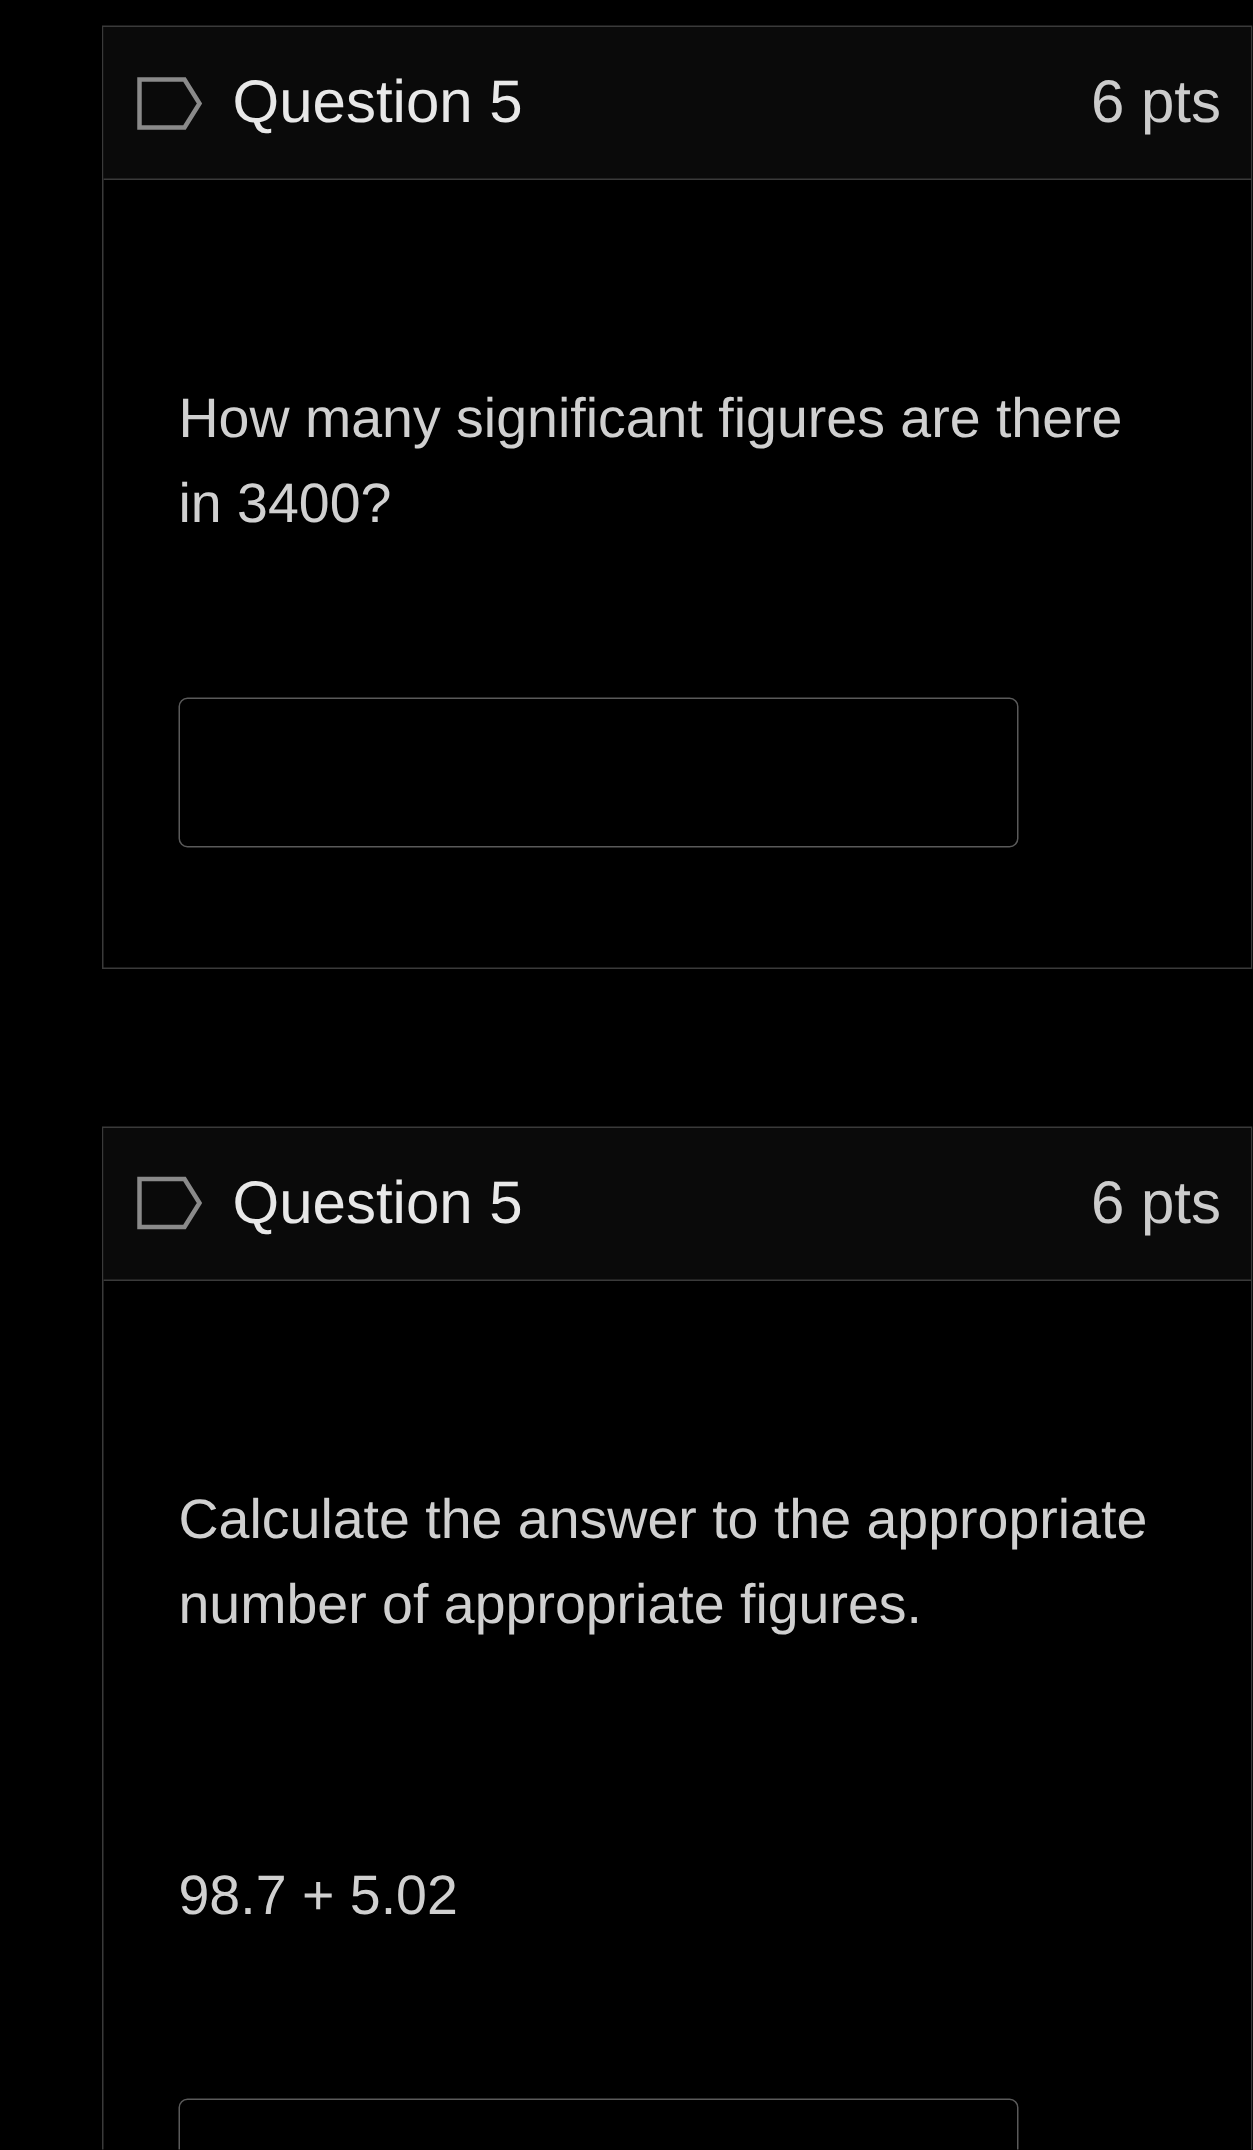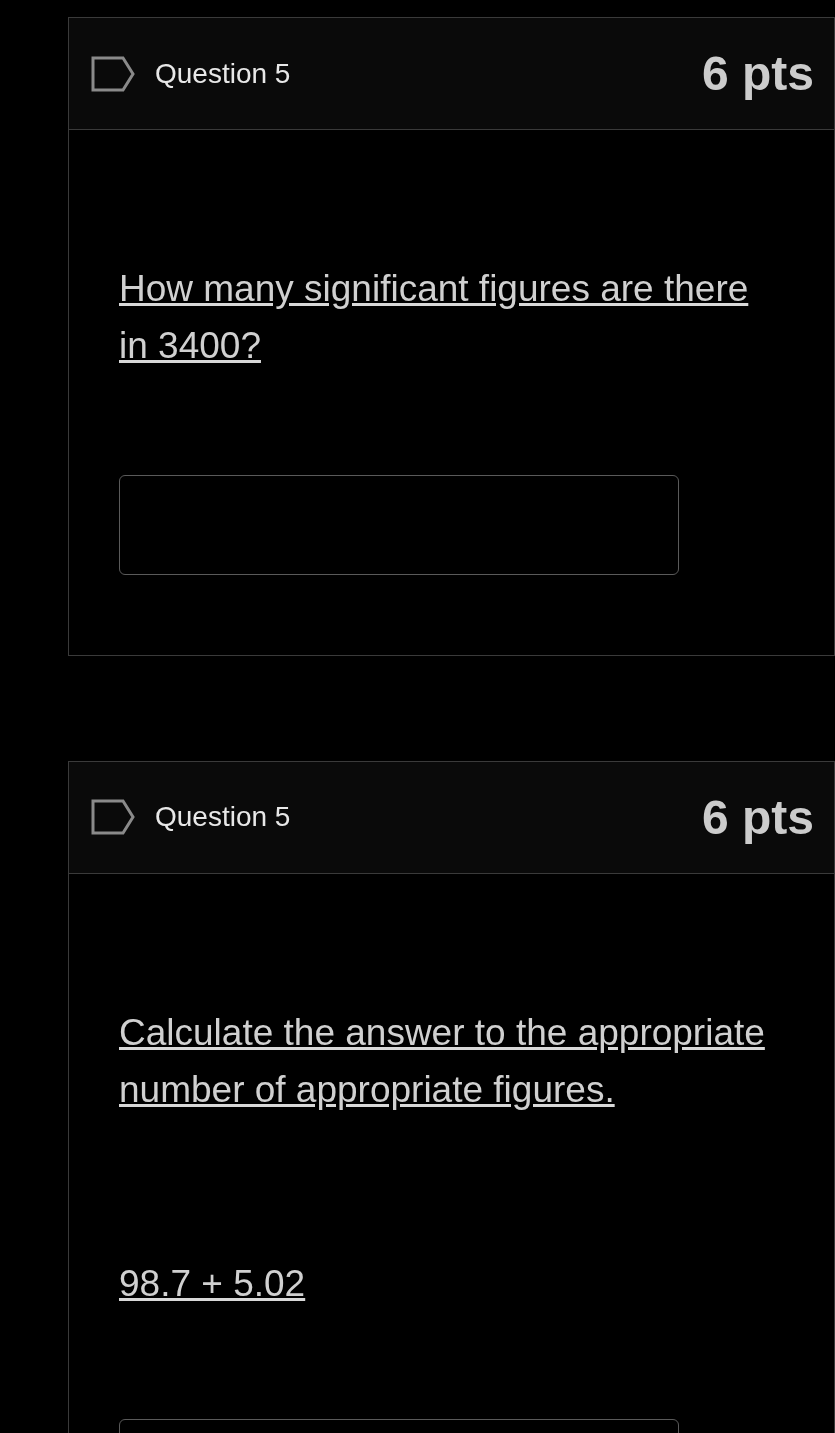--- a/index.html
+++ b/index.html
@@ -38,33 +38,32 @@
       gap: 18px;
     }
     .bookmark-icon {
       width: 48px;
       height: 40px;
       stroke: #8a8a8a;
       stroke-width: 3;
       fill: none;
     }
     .question-title {
-      font-size: 28px;
+      font-size: 40px;
       font-weight: 400;
       color: #e8e8e8;
     }
     .question-points {
-      font-size: 48px;
-      font-weight: 700;
+      font-size: 40px;
+      font-weight: 400;
       color: #cccccc;
       white-space: nowrap;
     }
     .question-body {
       padding: 130px 50px 80px 50px;
-      text-decoration: underline;
     }
     .question-text {
       font-size: 37px;
       line-height: 1.55;
       color: #d0d0d0;
       margin-bottom: 100px;
     }
     .question-expression {
       font-size: 37px;
       color: #d0d0d0;

